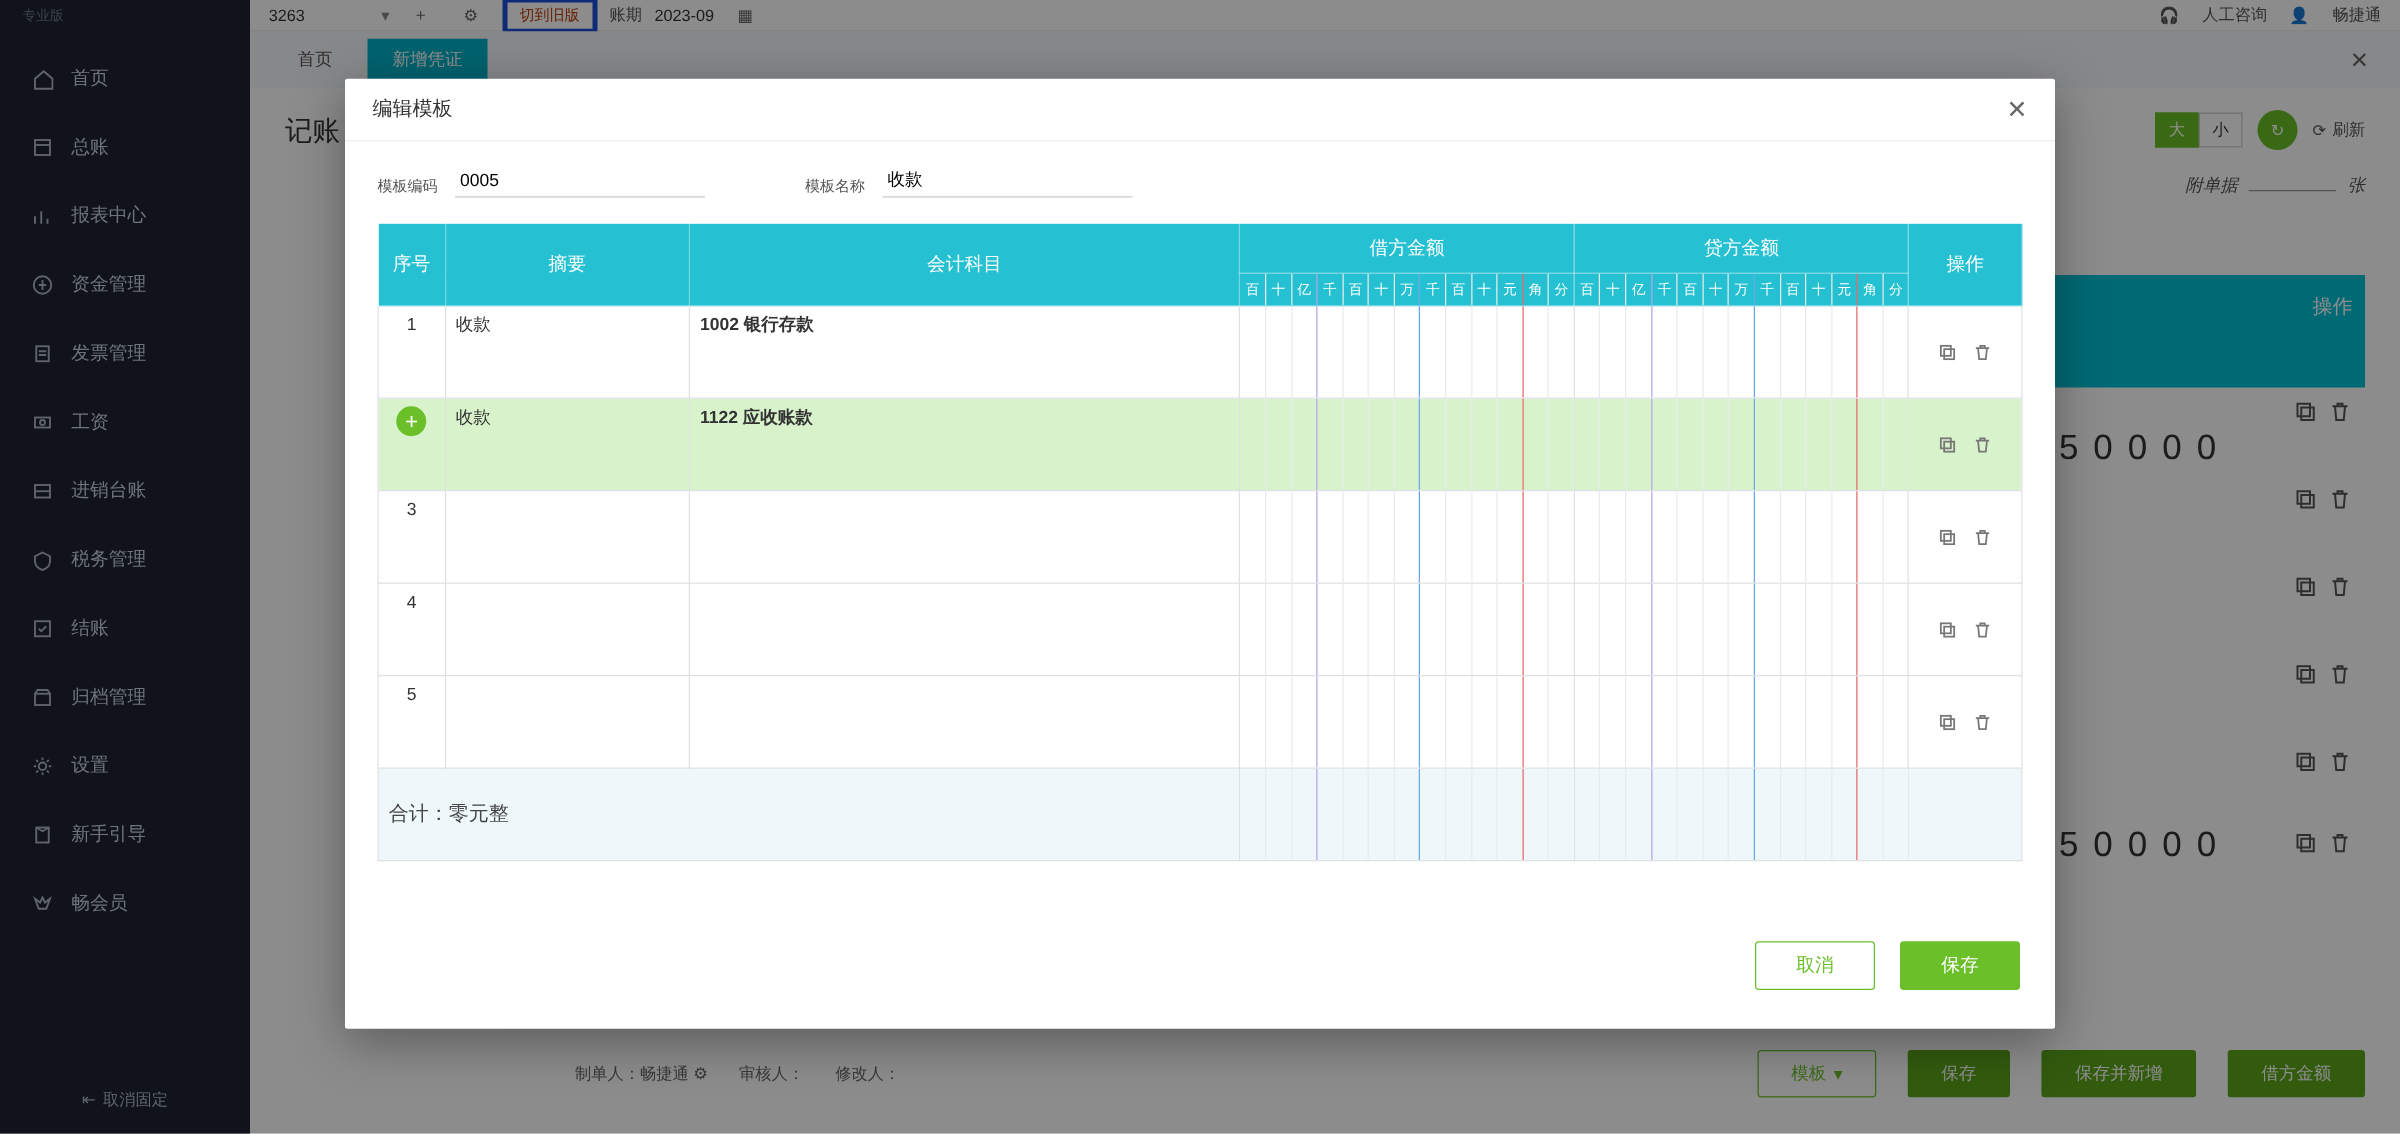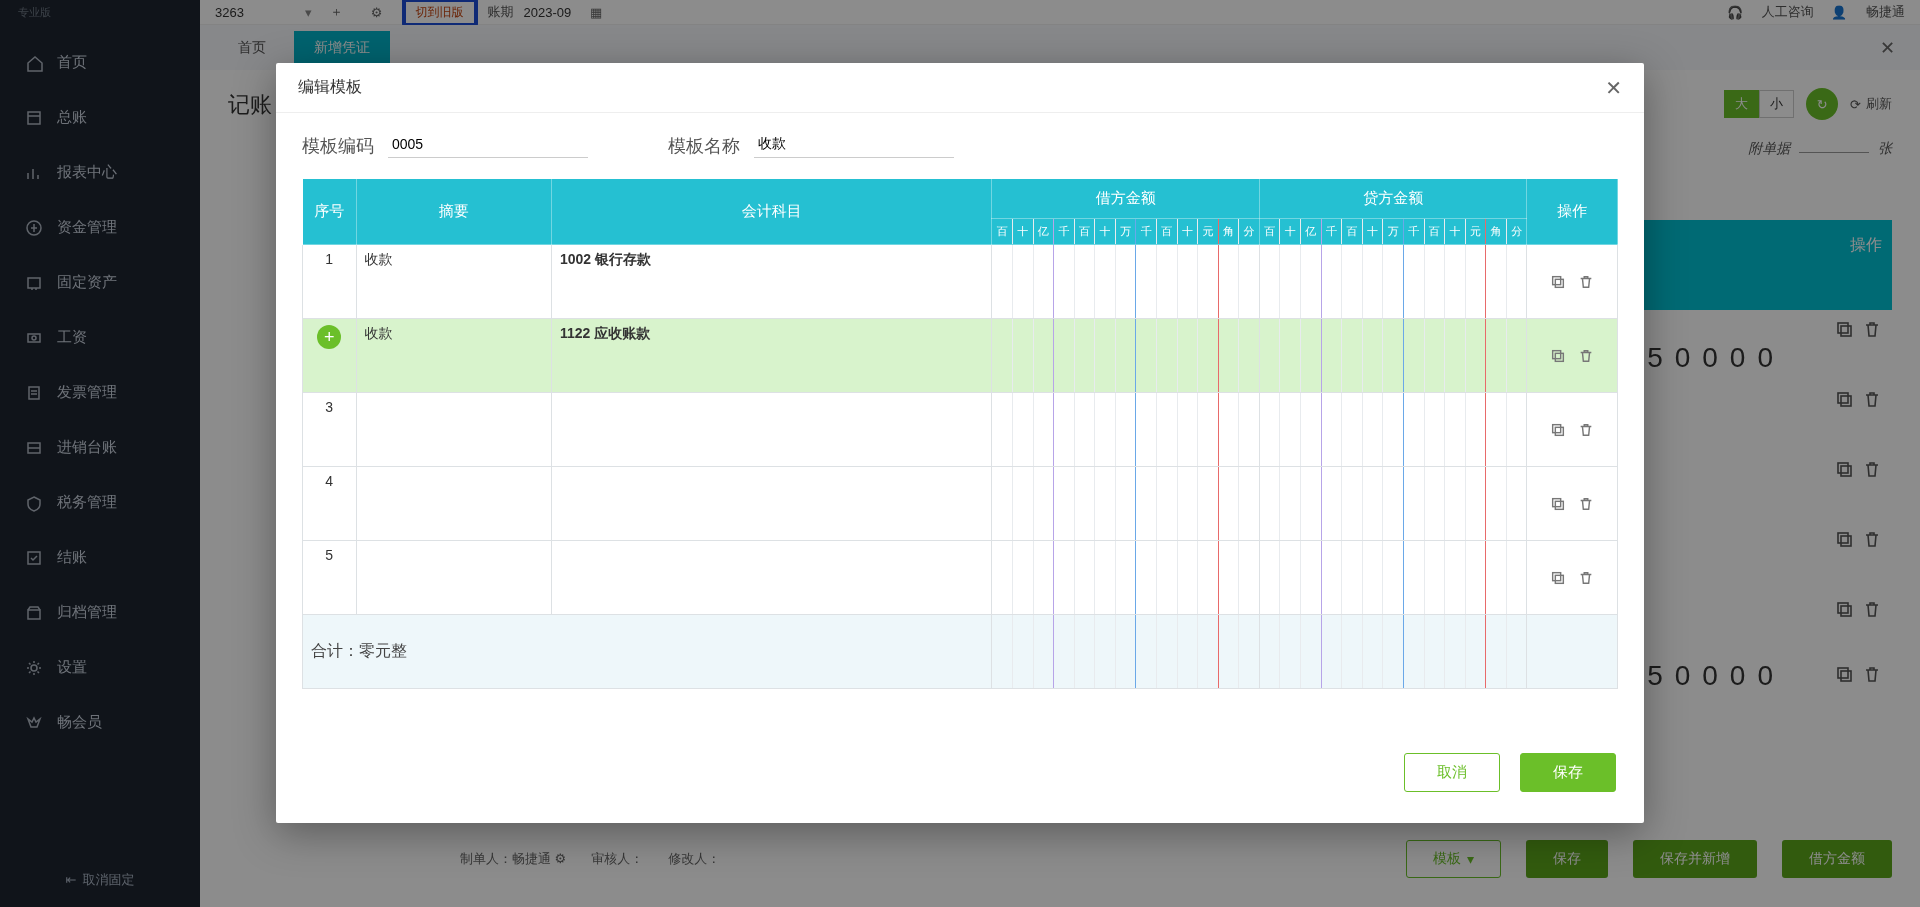--- a/index.html
+++ b/index.html
@@ -177,21 +177,21 @@
     .modal-header {
       height: 50px;
       border-bottom: 1px solid #eee;
       display:flex; align-items:center; padding:0 22px;
       font-size:16px; font-weight:500; color:#333;
     }
     .modal-close { margin-left:auto; font-size:20px; color:#666; cursor:pointer;}
     .modal-body { flex:1; padding:18px 26px 10px; overflow:hidden;}
     .form-row { display:flex; gap:80px; margin-bottom:20px; align-items:flex-end;}
     .form-field { display:flex; align-items:flex-end; gap:14px;}
-    .form-field label { font-size:18px; color:#555;}
+    .form-field label { font-size:12px; color:#555;}
     .form-field .underline-input { border:none; border-bottom:1px solid #ccc; padding:5px 4px; min-width:200px; font-size:14px; outline:none;}
 
     
     table.tpl { width:100%; border-collapse:collapse; table-layout:fixed;}
     table.tpl th { background:#25c0d2; color:#fff; font-weight:500; text-align:center; border:1px solid rgba(255,255,255,0.35);}
     table.tpl th.top { height:40px; font-size:15px;}
     table.tpl th.sub { height:25px; font-size:11px; padding:0;}
     table.tpl td { border:1px solid #dde1e4; height:74px; vertical-align:top; padding:6px 8px; font-size:14px; color:#333; position:relative;}
     table.tpl tr.sel td { background:#d8f3cc;}
     table.tpl tr.total td { background:#eef7fa; height:74px; vertical-align:middle; font-size:16px; color:#444;}
@@ -253,47 +253,38 @@
           <svg viewBox="0 0 18 18">
             <circle cx="9" cy="9" r="7"></circle>
             <path d="M9 5v8M6 9h6"></path>
           </svg>
         </span>
         <span>资金管理</span>
       </div>
       <div class="menu-item">
         <span class="menu-icon">
           <svg viewBox="0 0 18 18">
-            <rect x="3" y="4" width="12" height="10"></rect>
-            <path d="M7 14v2M11 14v2"></path>
-          </svg>
-        </span>
-        <span>固定资产</span>
+            <rect x="4" y="3" width="10" height="12"></rect>
+            <path d="M6 7h6M6 10h6"></path>
+          </svg>
+        </span>
+        <span>发票管理</span>
       </div>
       <div class="menu-item">
         <span class="menu-icon">
           <svg viewBox="0 0 18 18">
             <rect x="3" y="5" width="12" height="8"></rect>
             <circle cx="9" cy="9" r="2"></circle>
           </svg>
         </span>
         <span>工资</span>
       </div>
       <div class="menu-item">
         <span class="menu-icon">
           <svg viewBox="0 0 18 18">
-            <rect x="4" y="3" width="10" height="12"></rect>
-            <path d="M6 7h6M6 10h6"></path>
-          </svg>
-        </span>
-        <span>发票管理</span>
-      </div>
-      <div class="menu-item">
-        <span class="menu-icon">
-          <svg viewBox="0 0 18 18">
             <rect x="3" y="4" width="12" height="10"></rect>
             <path d="M3 9h12"></path>
           </svg>
         </span>
         <span>进销台账</span>
       </div>
       <div class="menu-item">
         <span class="menu-icon">
           <svg viewBox="0 0 18 18">
             <path d="M9 3l6 3v4c0 4-3 6-6 7-3-1-6-3-6-7V6z"></path>
@@ -320,20 +311,29 @@
         <span>归档管理</span>
       </div>
       <div class="menu-item">
         <span class="menu-icon">
           <svg viewBox="0 0 18 18">
             <circle cx="9" cy="9" r="3"></circle>
             <path d="M9 2v2M9 14v2M2 9h2M14 9h2M4 4l1.5 1.5M12.5 12.5L14 14M14 4l-1.5 1.5M5.5 12.5L4 14"></path>
           </svg>
         </span>
         <span>设置</span>
+      </div>
+      <div class="menu-item">
+        <span class="menu-icon">
+          <svg viewBox="0 0 18 18">
+            <rect x="4" y="3" width="10" height="12"></rect>
+            <path d="M4 3l5 3 5-3"></path>
+          </svg>
+        </span>
+        <span>新手引导</span>
       </div>
       <div class="menu-item">
         <span class="menu-icon">
           <svg viewBox="0 0 18 18">
             <path d="M3 5l3 8h6l3-8-4 3-2-4-2 4z"></path>
           </svg>
         </span>
         <span>畅会员</span>
       </div>
     </nav>

